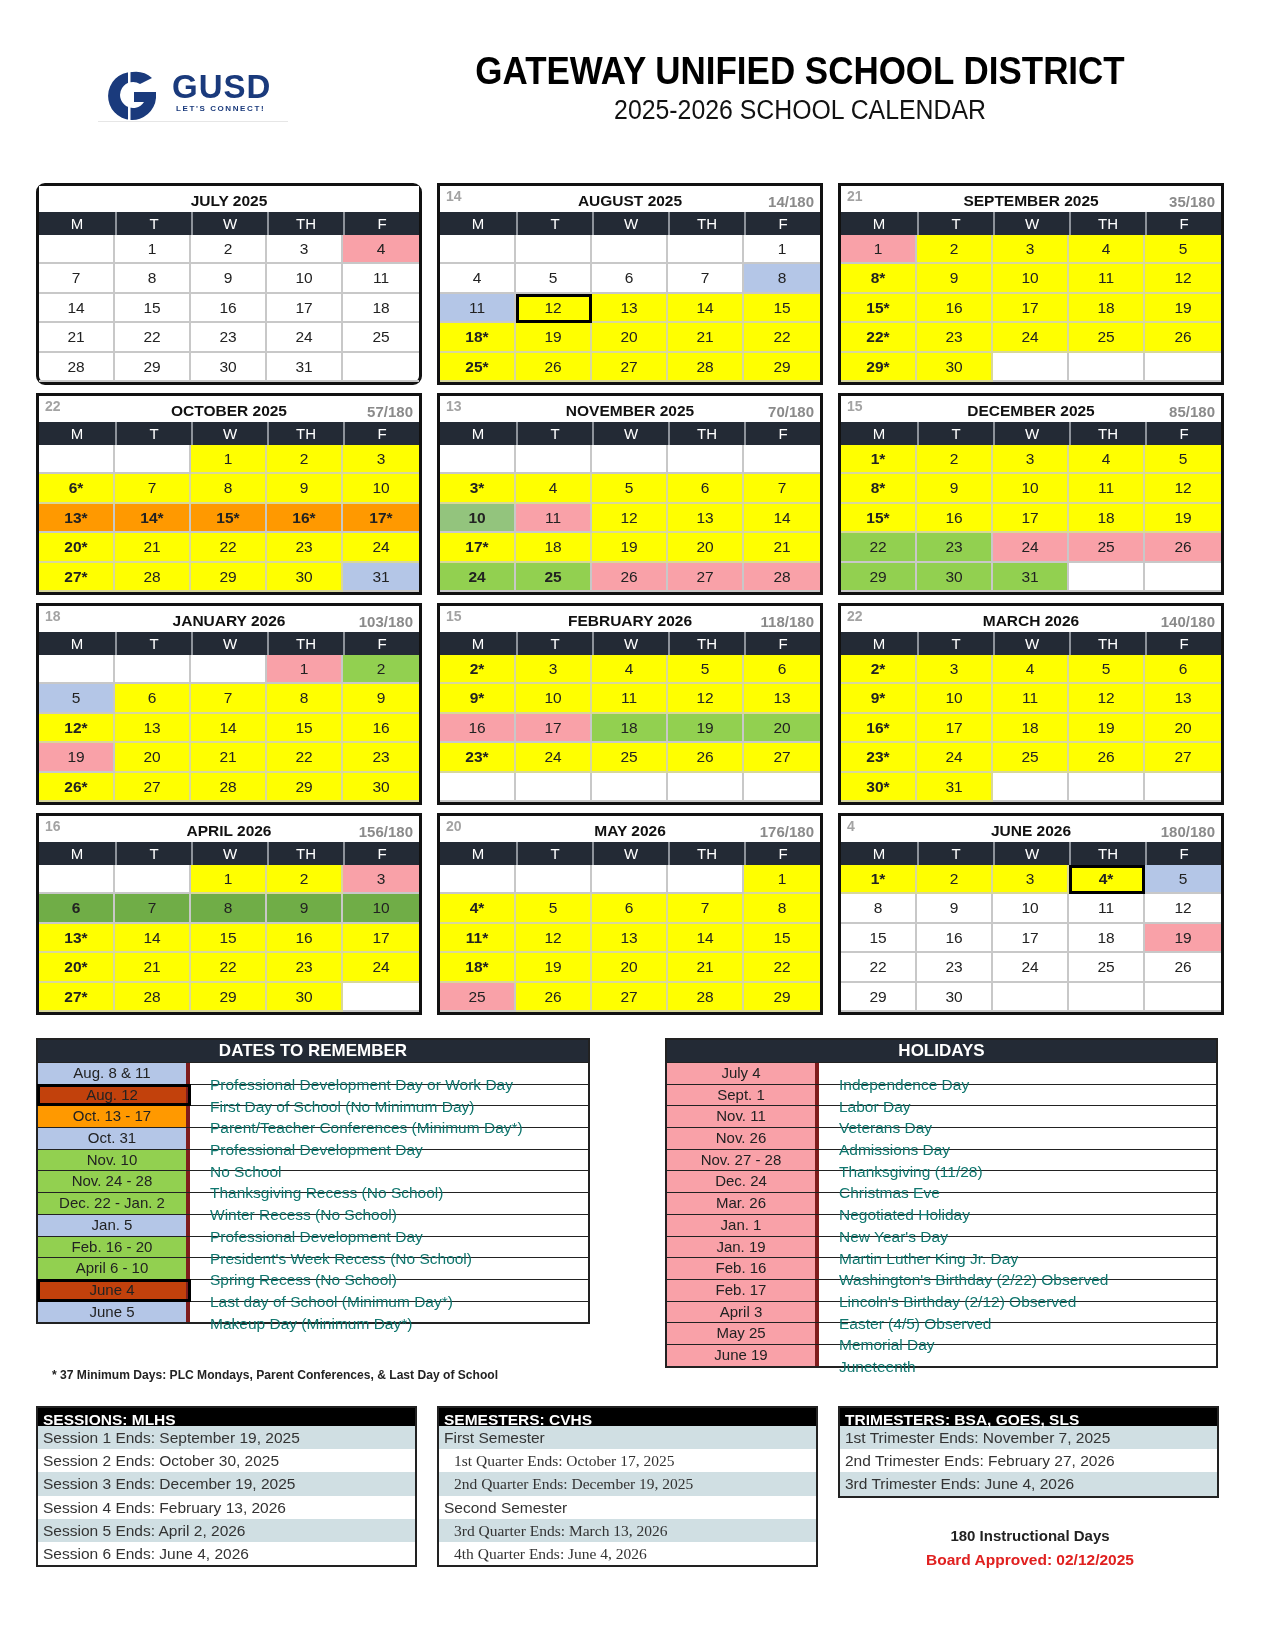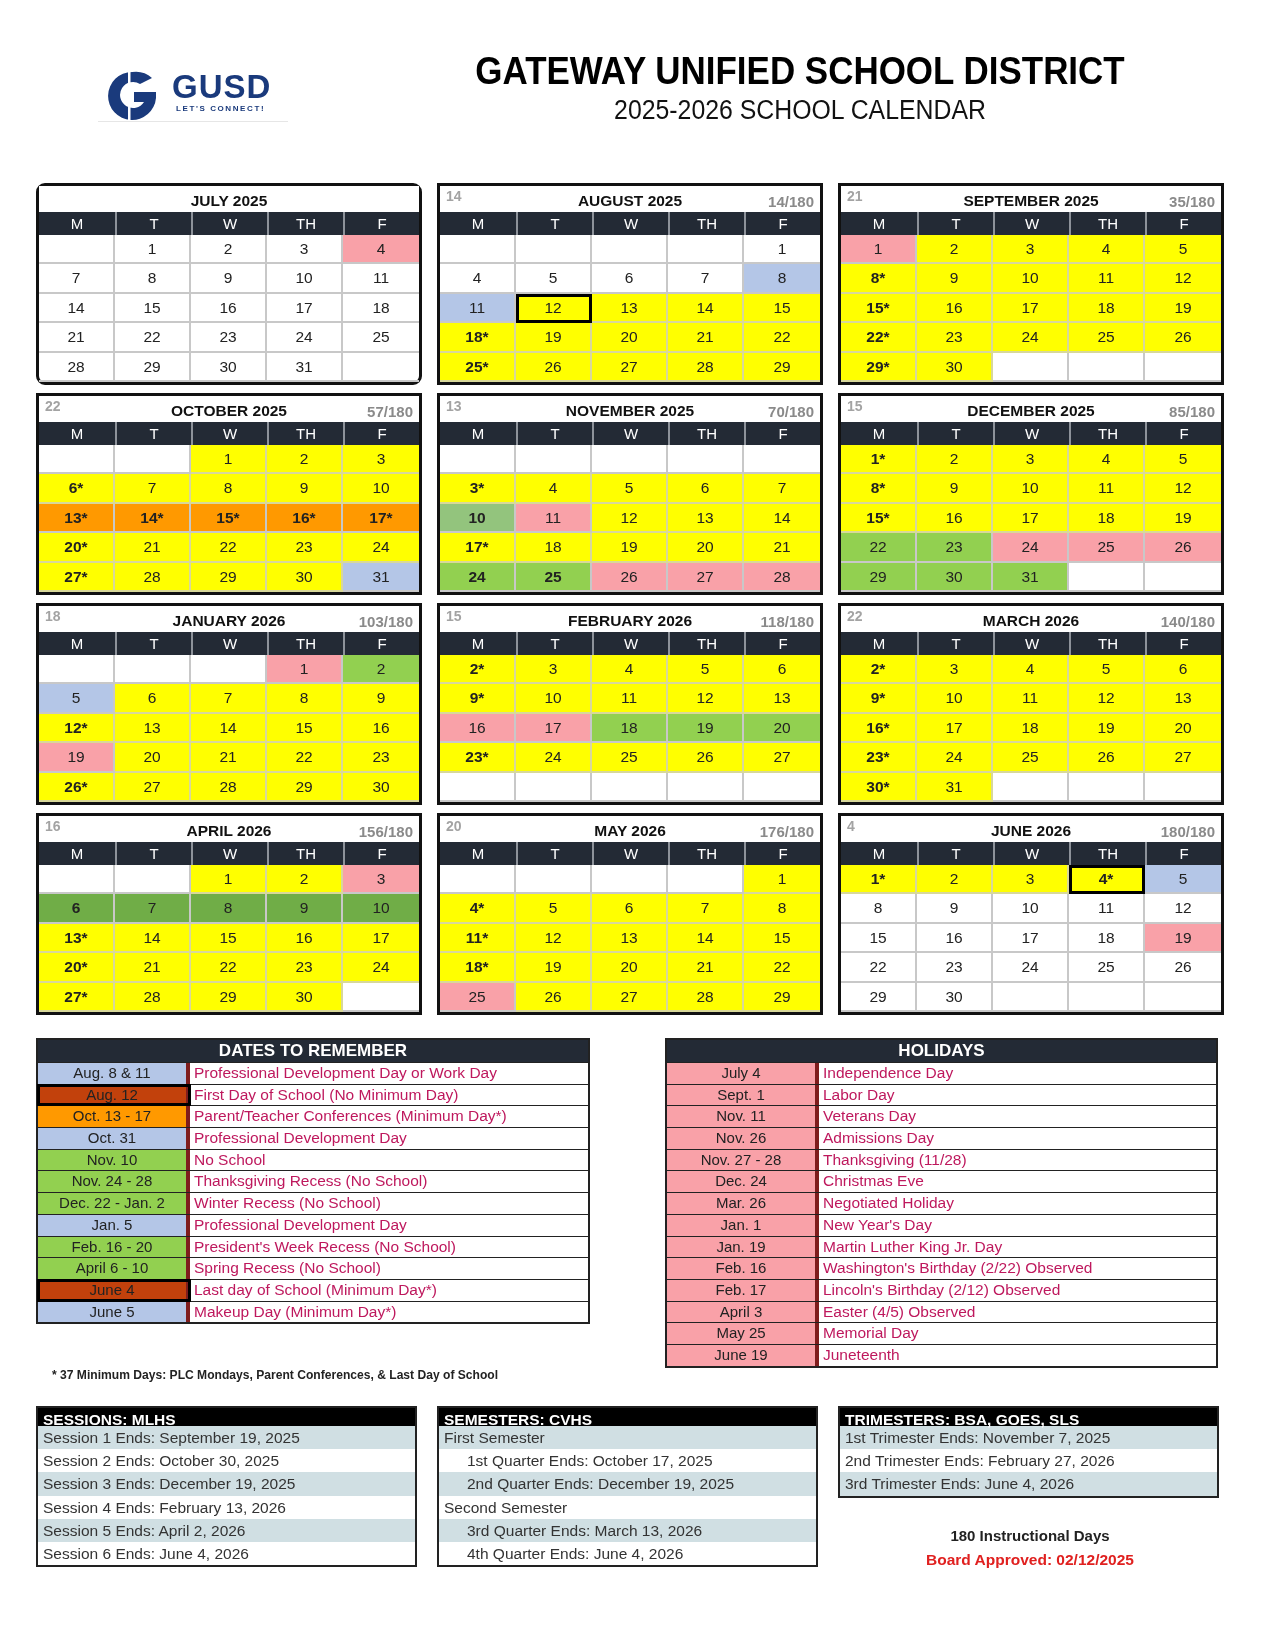--- a/index.html
+++ b/index.html
@@ -32,34 +32,34 @@
   .cell.sage { background: #93c47d; }
   .cell.dgreen { background: #70ad47; }
   .cell.orange { background: #ff9900; }
   .cell.bold { font-weight: bold; }
   .cell.outlined { outline: 3px solid #000; outline-offset: -3px; z-index: 2; }
 
   .legend-table { position: absolute; border: 2px solid #222; background: #fff; }
   .lt-head { background: #232a35; color: #fff; font-weight: bold; font-size: 17px; text-align: center; height: 22px; line-height: 22px; }
   .lt-row { display: flex; height: 21.7px; border-top: 1px solid #222; }
   .lt-date { text-align: center; font-size: 15px; line-height: 20px; border-right: 4px solid #7f1d1d; color: #222; }
-  .lt-desc { padding-left: 4px; font-size: 15.5px; line-height: 20px; color: #be185d; }
+  .lt-desc { padding-left: 20px; font-size: 15.5px; line-height: 20px; color: #0f766e; margin-top: 12px; }
   .lt-date.blue { background: #b4c6e7; }
   .lt-date.yellow { background: #c2410c; outline: 3px solid #000; outline-offset: -2px; }
   .lt-date.orange { background: #ff9900; }
   .lt-date.green { background: #92d050; }
   .lt-date.pink { background: #f9a1a8; }
 
   .footnote { position: absolute; left: 52px; top: 1367px; font-size: 13px; font-weight: bold; color: #222; transform: scaleX(0.93); transform-origin: left; }
 
   .sched { position: absolute; border: 2px solid #222; background: #fff; }
   .sched-head { background: #000; color: #fff; font-weight: bold; font-size: 15.5px; height: 18px; line-height: 23px; padding-left: 5px; }
   .sched-row { height: 23.2px; line-height: 23px; font-size: 15.5px; padding-left: 5px; color: #333; }
   .sched-row.shade { background: #d0dfe3; }
-  .sched-row.indent { padding-left: 28px; }
+  .sched-row.indent { padding-left: 15px; font-family: Liberation Serif, serif; }
 
   .footer-days { position: absolute; left: 840px; top: 1527px; width: 380px; text-align: center; font-weight: bold; font-size: 15px; color: #222; }
   .footer-board { position: absolute; left: 840px; top: 1551px; width: 380px; text-align: center; font-weight: bold; font-size: 15.5px; color: #e0201f; }
 </style>
 </head>
 <body>
 
 <div class="logo">
   <svg class="logo-g" viewBox="0 0 60 50">
     <path d="M30 2 A24 24 0 1 0 54 28 L54 22 L32 22 L32 32 L42 32 A13 13 0 1 1 38 14 L50 8 A24 24 0 0 0 30 2 Z" fill="#1a3a7c"></path>

